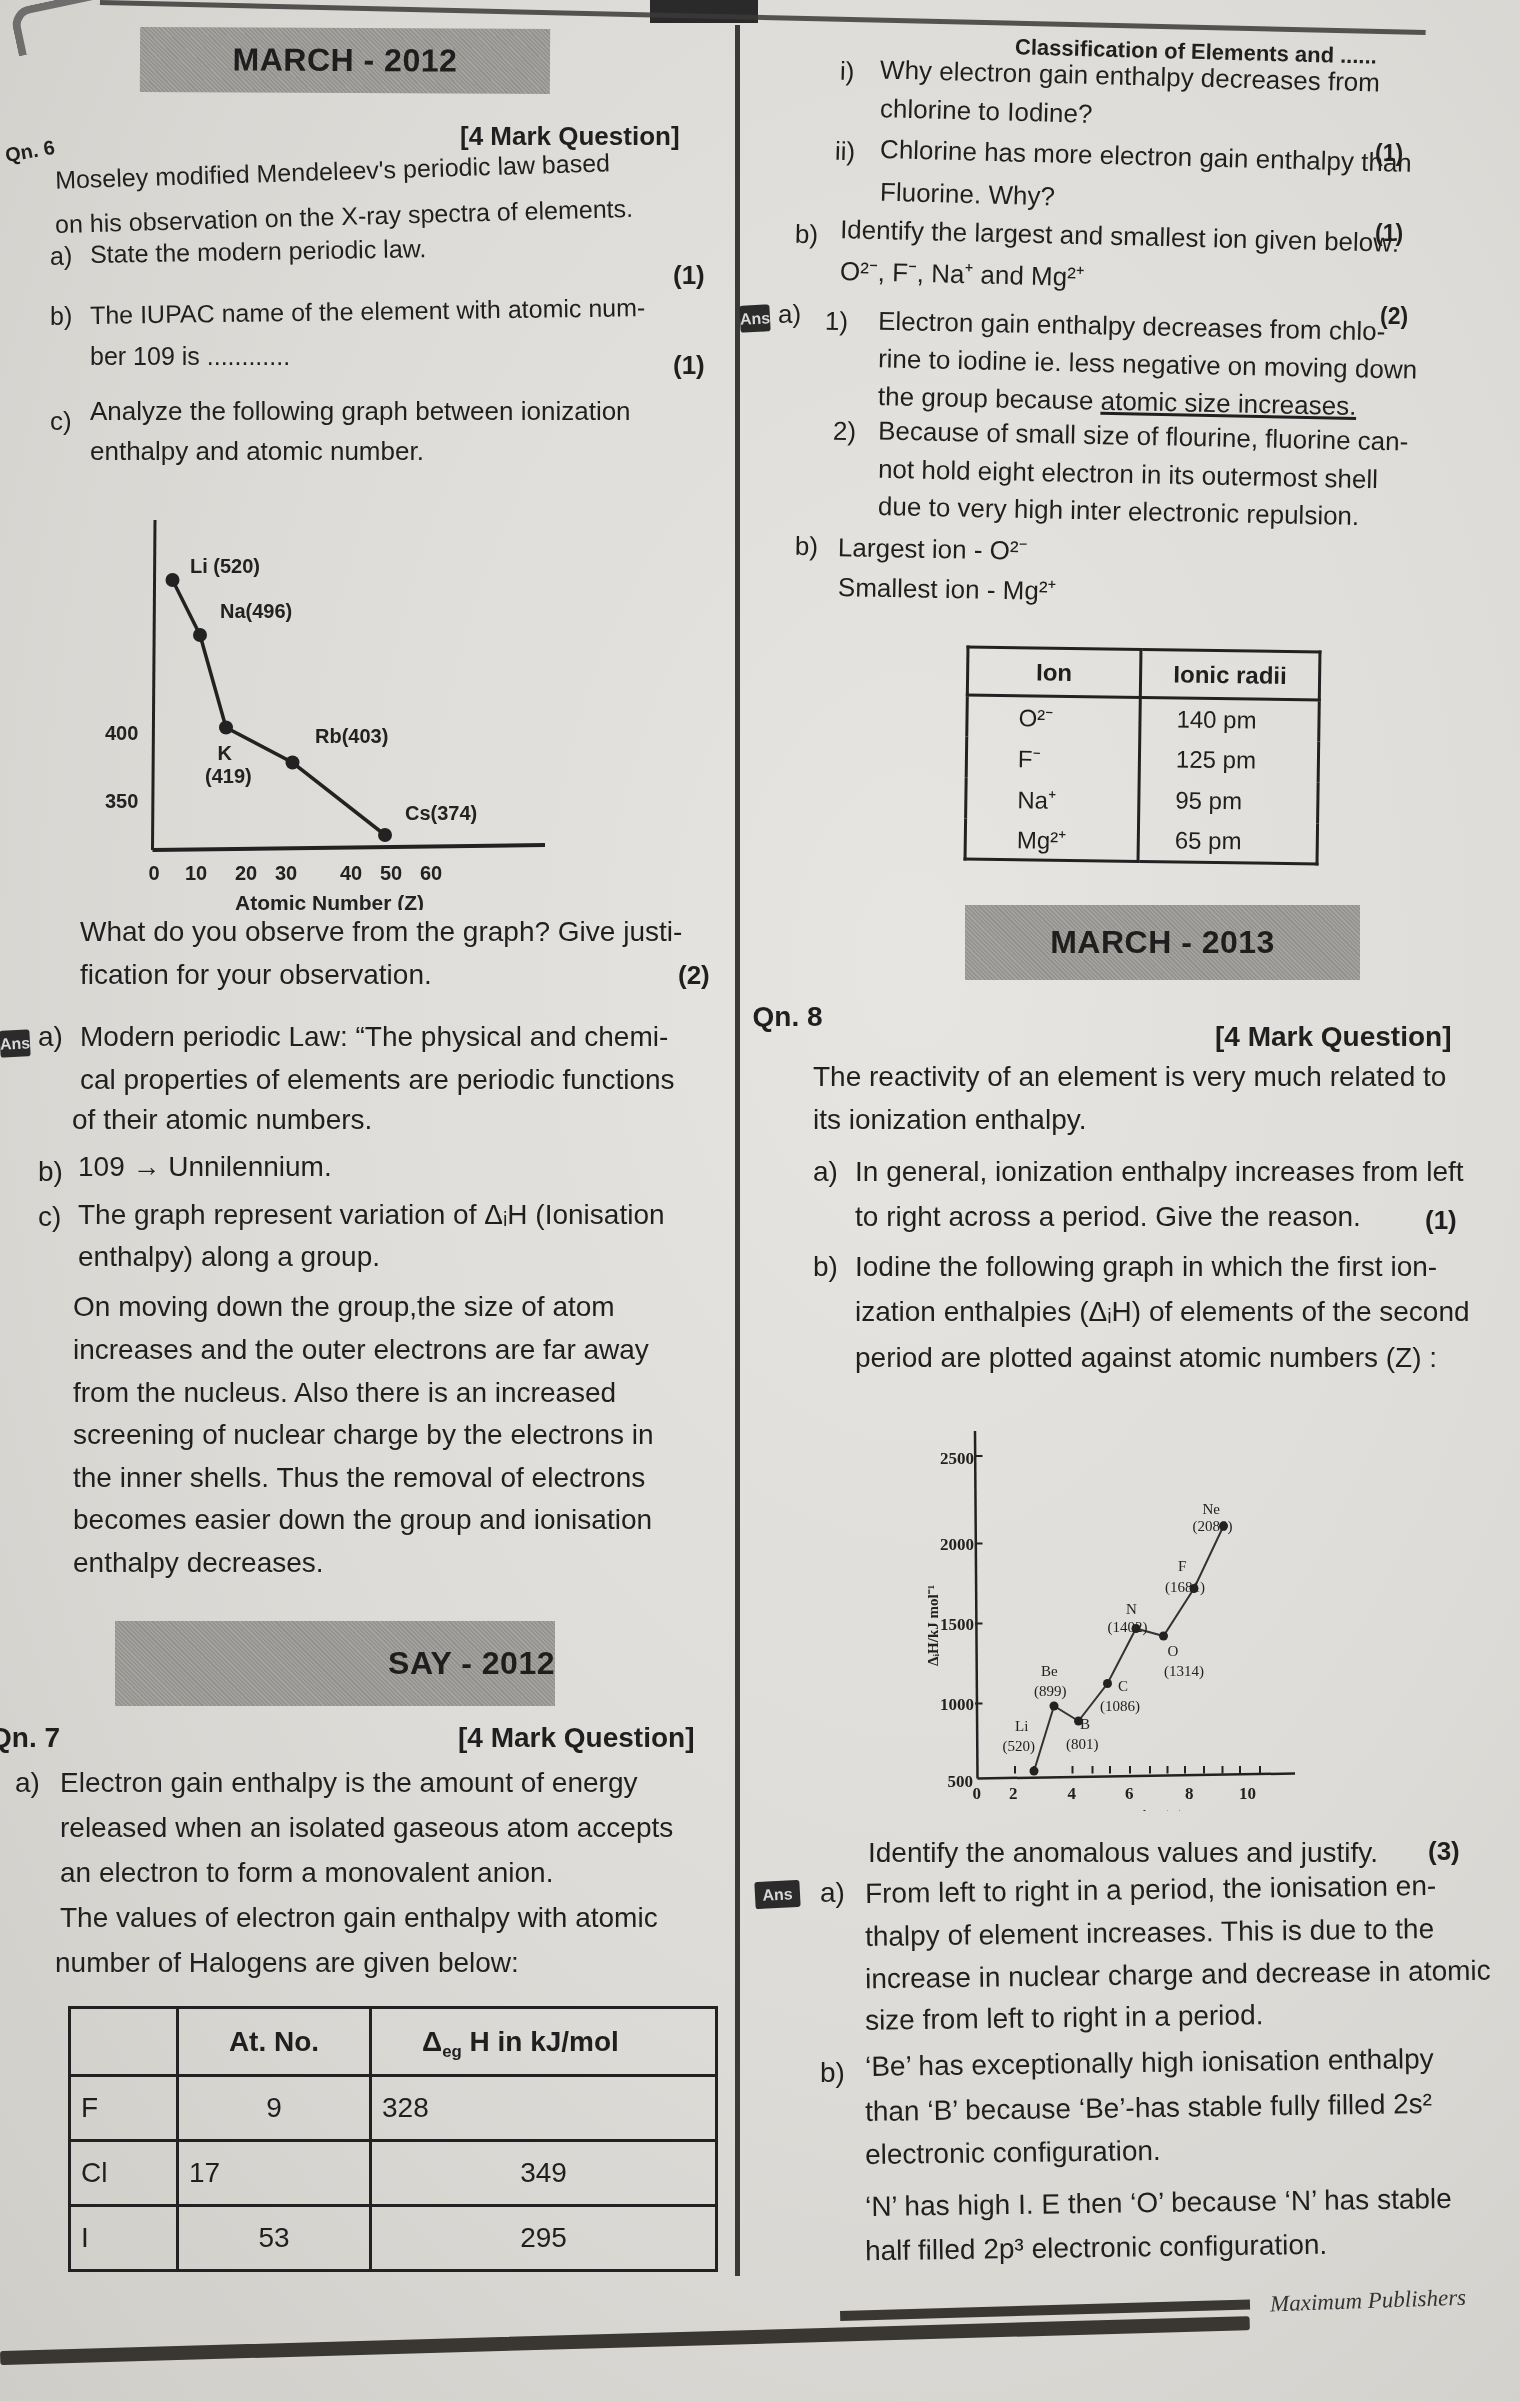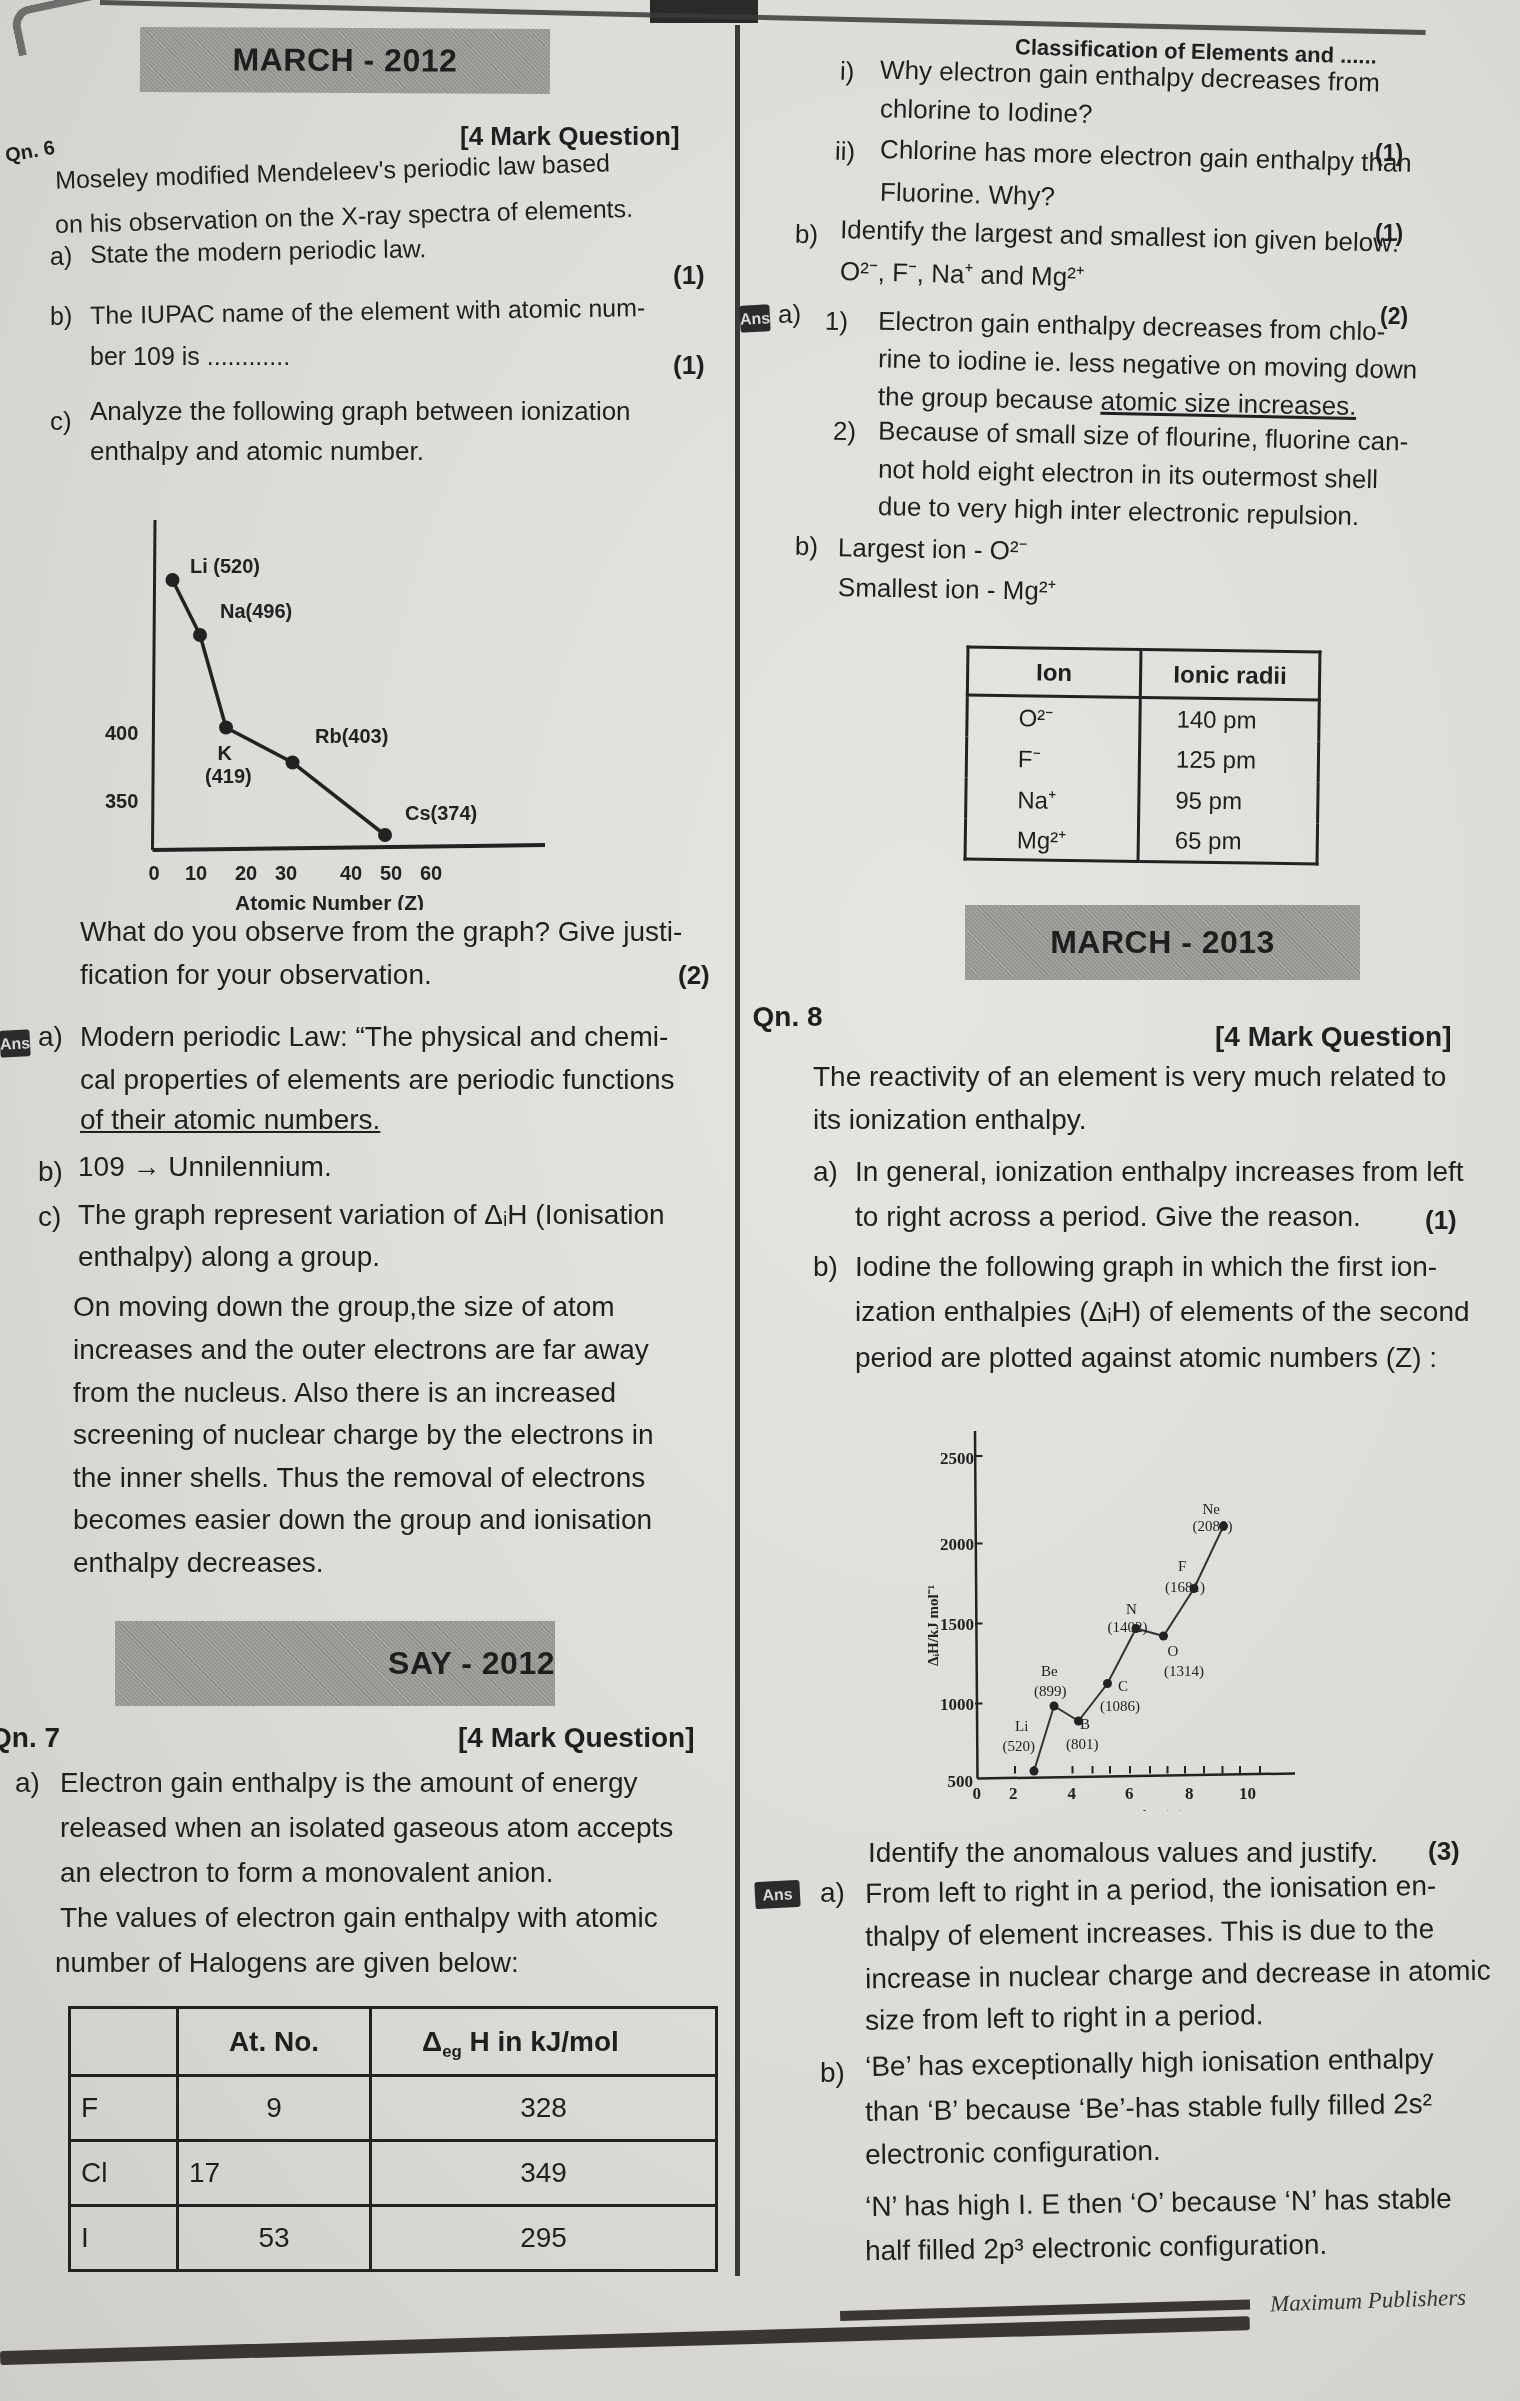--- a/index.html
+++ b/index.html
@@ -119,21 +119,21 @@
     </div>
 
     <div class="t" style="left:80px; top:910px;">What do you observe from the graph? Give justi-</div>
     <div class="t" style="left:80px; top:953px;">fication for your observation.</div>
     <div class="mark" style="left:678px; top:960px;">(2)</div>
 
     <div class="ans-badge" style="left:0px; top:1030px; width:30px;">Ans</div>
     <div class="t" style="left:38px; top:1015px;">a)</div>
     <div class="t" style="left:80px; top:1015px;">Modern periodic Law: “The physical and chemi-</div>
     <div class="t" style="left:80px; top:1058px;">cal  properties of elements are periodic functions</div>
-    <div class="t" style="left:80px; top:1098px;text-decoration:underline;">of their atomic numbers.</div>
+    <div class="t" style="left:72px; top:1098px;">of their atomic numbers.</div>
 
     <div class="t" style="left:38px; top:1150px;">b)</div>
     <div class="t" style="left:78px; top:1145px;">109 →  Unnilennium.</div>
 
     <div class="t" style="left:38px; top:1195px;">c)</div>
     <div class="t" style="left:78px; top:1193px;">The graph represent variation of ΔᵢH (Ionisation</div>
     <div class="t" style="left:78px; top:1235px;">enthalpy) along a group.</div>
 
     <div class="t" style="left:73px; top:1285px;">On moving down the group,the size of atom</div>
     <div class="t" style="left:73px; top:1328px;">increases and the outer electrons are far away</div>
@@ -160,21 +160,21 @@
     <table class="grid" style="left:68px; top:2006px; width:650px;">
       <tbody>
           <tr style="height:68px;">
         <th style="width:85px;"></th>
         <th style="width:170px;">At. No.</th>
         <th style="text-align:left; padding-left:50px;">Δ<sub>eg</sub> H in kJ/mol</th>
       </tr>
       <tr style="height:65px;">
         <td>F</td>
         <td style="text-align:center;">9</td>
-        <td style="text-align:center;">328</td>
+        <td style="text-align:left;">328</td>
       </tr>
       <tr style="height:65px;">
         <td>Cl</td>
         <td style="text-align:left;">17</td>
         <td style="text-align:center;">349</td>
       </tr>
       <tr style="height:65px;">
         <td>I</td>
         <td style="text-align:center;">53</td>
         <td style="text-align:center;">295</td>

